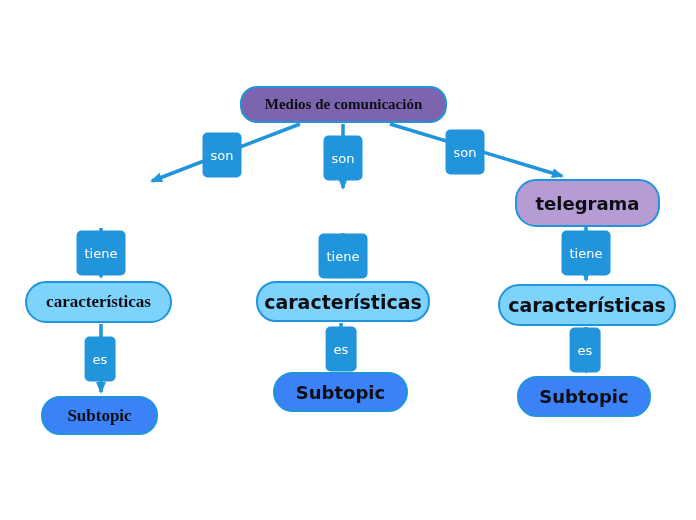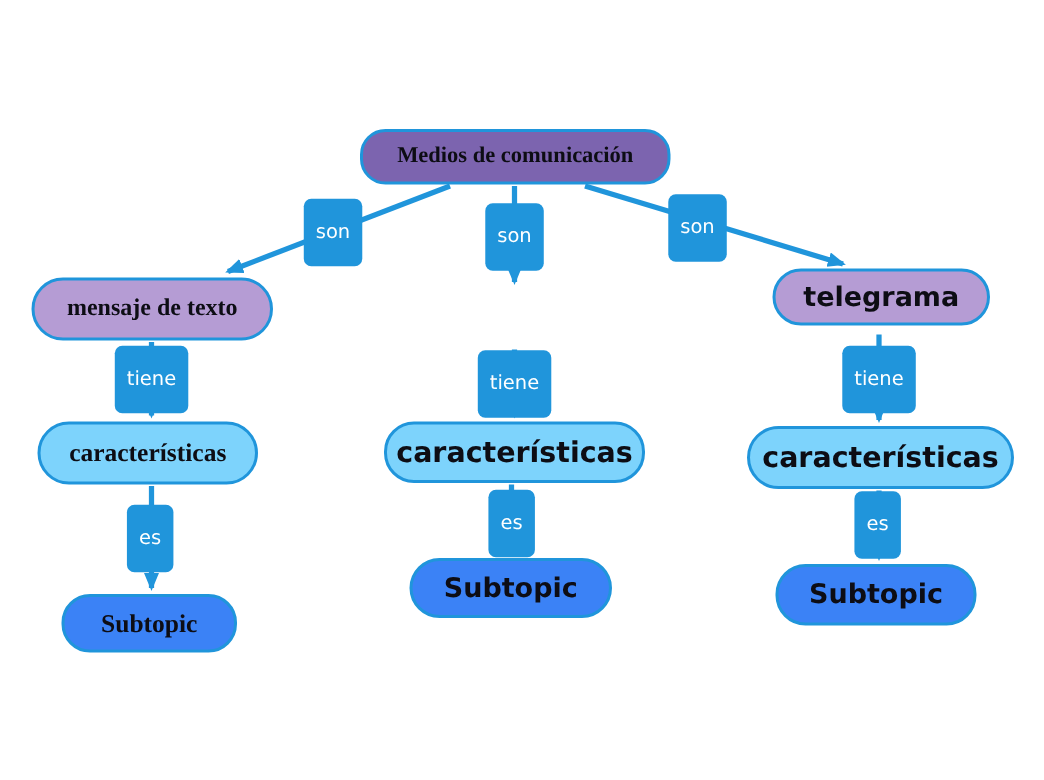--- a/index.html
+++ b/index.html
@@ -73,32 +73,31 @@
       <line x1="586" y1="223" x2="586" y2="280" marker-end="url(#arrow)"></line>
       <line x1="101" y1="324" x2="101" y2="392" marker-end="url(#arrow)"></line>
       <line x1="341" y1="323" x2="341" y2="368" marker-end="url(#arrow)"></line>
       <line x1="586" y1="327" x2="586" y2="372" marker-end="url(#arrow)"></line>
     </g>
   </svg>
 
   <div class="node serif fill-root" style="left:240px; top:86px; width:207px; height:37px; font-size:15px; border-radius:17px;">Medios de comunicación</div>
 
   <div class="edge-label" style="left:222px; top:155px;">son</div>
-  <div class="node serif fill-topic" style="left:21px; top:185px; width:161px; height:42px; font-size:16px; border-radius:21px;">mensaje de texto</div>
   <div class="edge-label" style="left:101px; top:253px;">tiene</div>
   <div class="node serif fill-mid" style="left:25px; top:281px; width:147px; height:42px; font-size:17px; border-radius:21px;">características</div>
   <div class="edge-label" style="left:100px; top:359px;">es</div>
   <div class="node serif fill-leaf" style="left:41px; top:396px; width:117px; height:39px; font-size:17px; border-radius:19px;">Subtopic</div>
 
   <div class="edge-label" style="left:343px; top:158px;">son</div>
   <div class="edge-label" style="left:343px; top:256px;">tiene</div>
   <div class="node sans fill-mid" style="left:256px; top:281px; width:174px; height:41px; font-size:19px; border-radius:20px;">características</div>
   <div class="edge-label" style="left:341px; top:349px;">es</div>
   <div class="node sans fill-leaf" style="left:273px; top:372px; width:135px; height:40px; font-size:18px; border-radius:20px;">Subtopic</div>
 
   <div class="edge-label" style="left:465px; top:152px;">son</div>
-  <div class="node sans fill-topic" style="left:515px; top:179px; width:145px; height:38px; font-size:18px; border-radius:21px;">telegrama</div>
+  <div class="node sans fill-topic" style="left:515px; top:179px; width:145px; height:48px; font-size:18px; border-radius:21px;">telegrama</div>
   <div class="edge-label" style="left:586px; top:253px;">tiene</div>
   <div class="node sans fill-mid" style="left:498px; top:284px; width:178px; height:42px; font-size:19px; border-radius:21px;">características</div>
   <div class="edge-label" style="left:585px; top:350px;">es</div>
   <div class="node sans fill-leaf" style="left:517px; top:376px; width:134px; height:41px; font-size:18px; border-radius:20px;">Subtopic</div>
 
 </div>
 
 </body></html>

